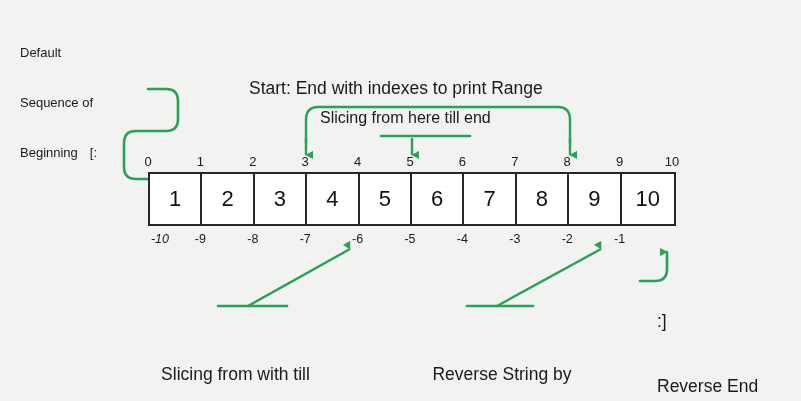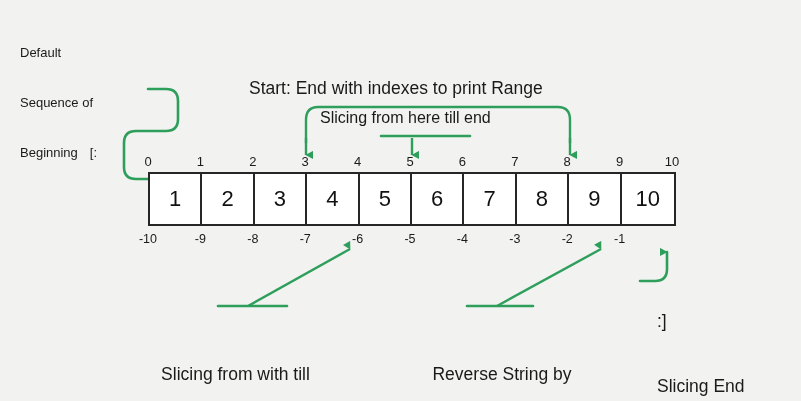--- a/index.html
+++ b/index.html
@@ -191,21 +191,21 @@
     
   </div>
 
   <div class="txt" id="reverse-string">
     <div>Reverse String by</div>
     
   </div>
 
   <div class="txt" id="default-end">
     <span class="colonbr">:]</span>
-    <span class="colonbr">Slicing End</span>
+    <span class="colonbr">Reverse End</span>
     
   </div>
 
   <div id="idx-top-row">
       <div class="idx idx-top" style="left: 128px;">0</div>
       <div class="idx idx-top" style="left: 180.4px;">1</div>
       <div class="idx idx-top" style="left: 232.8px;">2</div>
       <div class="idx idx-top" style="left: 285.2px;">3</div>
       <div class="idx idx-top" style="left: 337.6px;">4</div>
       <div class="idx idx-top" style="left: 390px;">5</div>
@@ -221,21 +221,21 @@
       <div class="cell">3</div>
       <div class="cell">4</div>
       <div class="cell">5</div>
       <div class="cell">6</div>
       <div class="cell">7</div>
       <div class="cell">8</div>
       <div class="cell">9</div>
       <div class="cell">10</div>
     </div>
   <div id="idx-bot-row">
-      <div class="idx idx-bot" style="left: 128px;">-10</div>
+      <div class="idx idx-bot" style="left: 140px; font-style: italic;">-10</div>
       <div class="idx idx-bot" style="left: 180.4px;">-9</div>
       <div class="idx idx-bot" style="left: 232.8px;">-8</div>
       <div class="idx idx-bot" style="left: 285.2px;">-7</div>
       <div class="idx idx-bot" style="left: 337.6px;">-6</div>
       <div class="idx idx-bot" style="left: 390px;">-5</div>
       <div class="idx idx-bot" style="left: 442.4px;">-4</div>
       <div class="idx idx-bot" style="left: 494.8px;">-3</div>
       <div class="idx idx-bot" style="left: 547.2px;">-2</div>
       <div class="idx idx-bot" style="left: 599.6px;">-1</div>
     </div>

